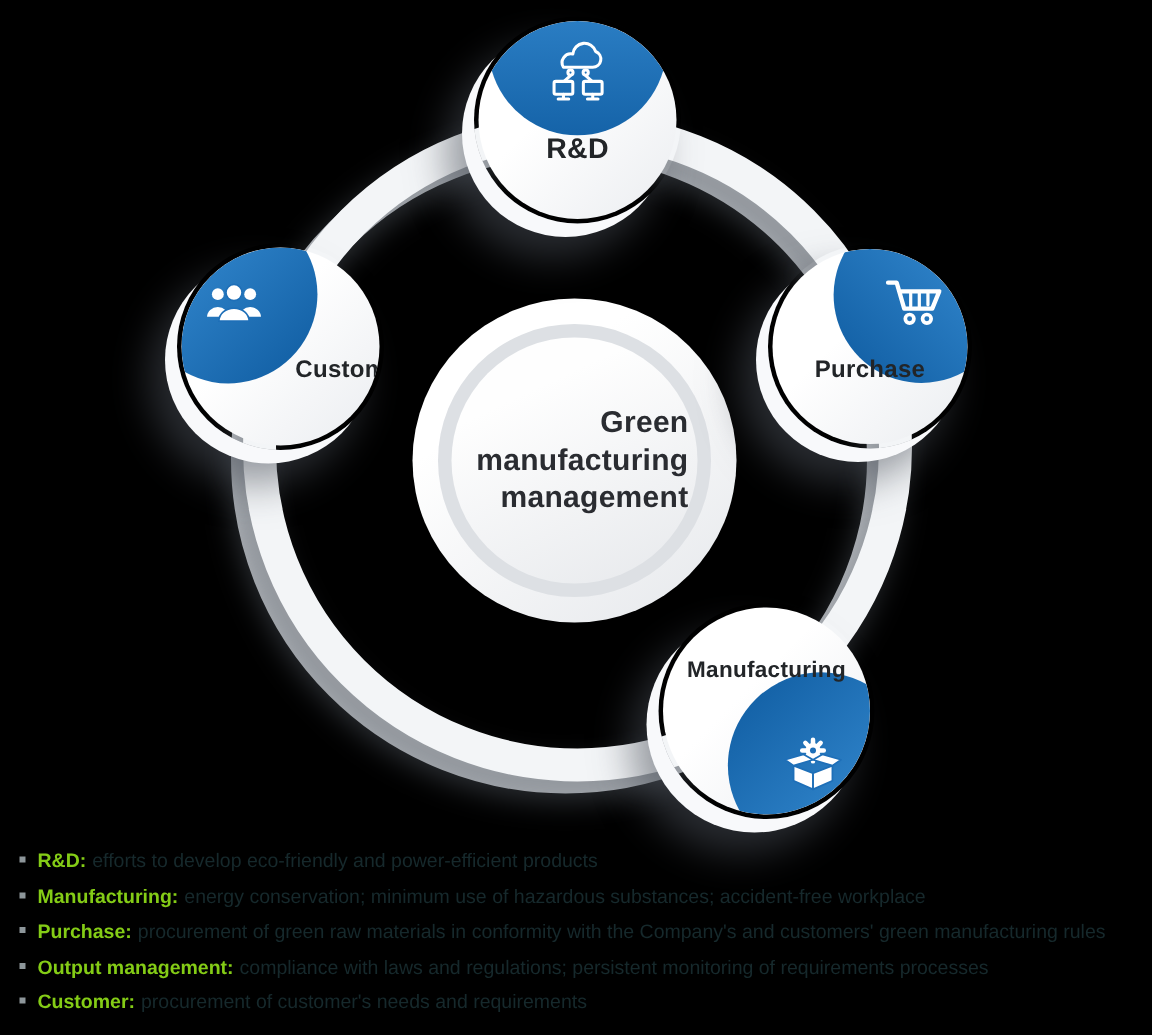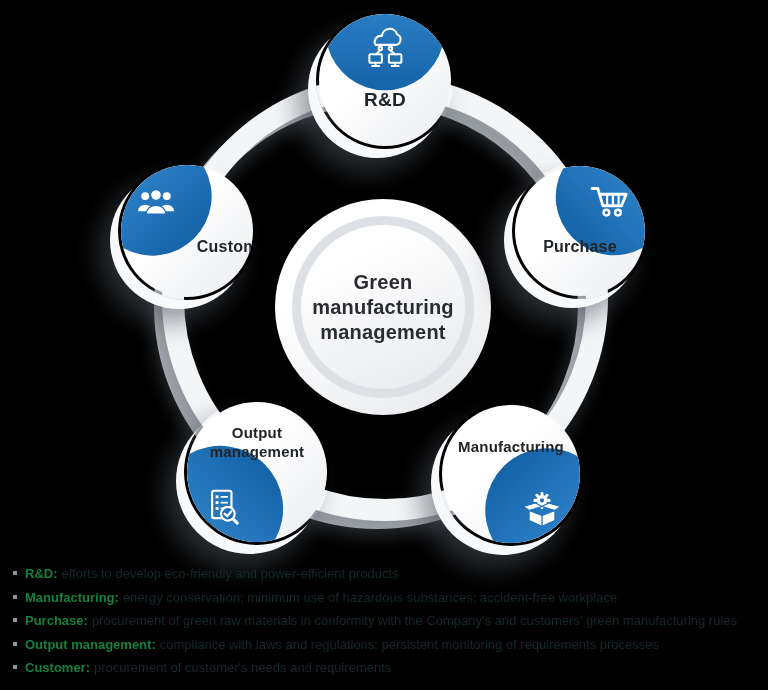--- a/index.html
+++ b/index.html
@@ -29,21 +29,21 @@
   .center::before {
     content:""; position:absolute; inset:-2px; border-radius:50%; z-index:-1;
     box-shadow:-16px 20px 34px 4px rgba(95,100,110,.6), 10px 6px 22px rgba(95,100,110,.35);
   }
   .center-ring {
     position:absolute; inset:17px; border-radius:50%; background:#dde0e4;
   }
   .center-disc {
     position:absolute; inset:26px; border-radius:50%;
     background: linear-gradient(155deg,#fefefe 25%,#e8eaed 95%);
-    display:flex; align-items:center; justify-content:center; text-align:center;
+    display:flex; align-items:center; justify-content:center; text-align:right;
   }
   .center-title {
     width:152px; font-size:20px; font-weight:bold; line-height:1.25;
     color:#2a2c31; letter-spacing:.2px;
   }
 
   
   .node { position:absolute; border-radius:50%; }
   .node::before {
     content:""; position:absolute; inset:-3px; border-radius:50%; z-index:0;
@@ -81,21 +81,21 @@
   .n-customer      .node-icon { left:9%;   top:12%; }
   .n-manufacturing .node-icon { right:11%; bottom:8%; }
   .n-output        .node-icon { left:11%;  bottom:8%; }
   .node-icon svg { width:100%; height:100%; display:block; }
 
   
   .legend { position:absolute; left:13px; top:565px; width:752px; list-style:none; }
   .legend li { display:flex; align-items:flex-start; margin-bottom:6px; line-height:17.5px; }
   .bullet { flex:none; width:4px; height:4px; background:#8d969a; margin:6px 8px 0 0; }
   .legend .text { font-size:13px; color:#16292c; }
-  .legend .term { font-weight:bold; color:#15803d; }
+  .legend .term { font-weight:bold; color:#84cc16; }
   .legend .desc { margin-left:4px; }
 </style>
 </head>
 <body>
 
 <div class="stage">
 
   <svg width="0" height="0" style="position:absolute">
     <defs>
       <linearGradient id="bluegrad" x1="0" y1="0" x2="0" y2="1">
@@ -168,40 +168,20 @@
           <path d="M14 34 L32 41 L50 34 L50 48 L32 56 L14 48 Z" fill="#ffffff" stroke="#1e6fb8" stroke-width="1.6" stroke-linejoin="round"></path>
           <path d="M32 41 L32 56" stroke="#1e6fb8" stroke-width="1.8"></path>
           <path d="M14 34 L6 28.5 L23 23.5 L32 28.5 Z" fill="#ffffff" stroke="#1e6fb8" stroke-width="1.6" stroke-linejoin="round"></path>
           <path d="M50 34 L58 28.5 L41 23.5 L32 28.5 Z" fill="#ffffff" stroke="#1e6fb8" stroke-width="1.6" stroke-linejoin="round"></path>
         </svg>
       </span>
       <div class="node-label">Manufacturing</div>
     </div>
   </div>
 
-  <div class="node n-output">
-    <div class="face">
-      <svg class="lens" viewBox="0 0 100 100" preserveAspectRatio="none">
-        <path d="M6.7 25 A50 50 0 0 1 93.3 25 A45 45 0 0 1 6.7 25 Z" fill="url(#bluegrad)"></path>
-      </svg>
-      <span class="node-icon">
-        <svg viewBox="0 0 64 64">
-          <rect x="14" y="8" width="27" height="38" rx="3" fill="none" stroke="#ffffff" stroke-width="3"></rect>
-          <rect x="19" y="14.5" width="4" height="4" fill="#ffffff"></rect>
-          <rect x="19" y="22.5" width="4" height="4" fill="#ffffff"></rect>
-          <rect x="19" y="30.5" width="4" height="4" fill="#ffffff"></rect>
-          <path d="M26 16.5 h10 M26 24.5 h10 M26 32.5 h6" stroke="#ffffff" stroke-width="2.6"></path>
-          <circle cx="36" cy="40" r="9.5" fill="#1e6fb8" stroke="#ffffff" stroke-width="3"></circle>
-          <path d="M31.5 40 l3.5 3.5 l6 -7" stroke="#ffffff" stroke-width="3" fill="none" stroke-linecap="round" stroke-linejoin="round"></path>
-          <path d="M43.5 47.5 l5.5 5.5" stroke="#ffffff" stroke-width="4.4" stroke-linecap="round"></path>
-        </svg>
-      </span>
-      <div class="node-label">Output management</div>
-    </div>
-  </div>
 
   <div class="node n-customer">
     <div class="face">
       <svg class="lens" viewBox="0 0 100 100" preserveAspectRatio="none">
         <path d="M6.7 25 A50 50 0 0 1 93.3 25 A45 45 0 0 1 6.7 25 Z" fill="url(#bluegrad)"></path>
       </svg>
       <span class="node-icon">
         <svg viewBox="0 0 64 64" fill="#ffffff">
           <circle cx="17" cy="21" r="5.5"></circle>
           <path d="M7 42 a10 9 0 0 1 20 0 Z"></path>

